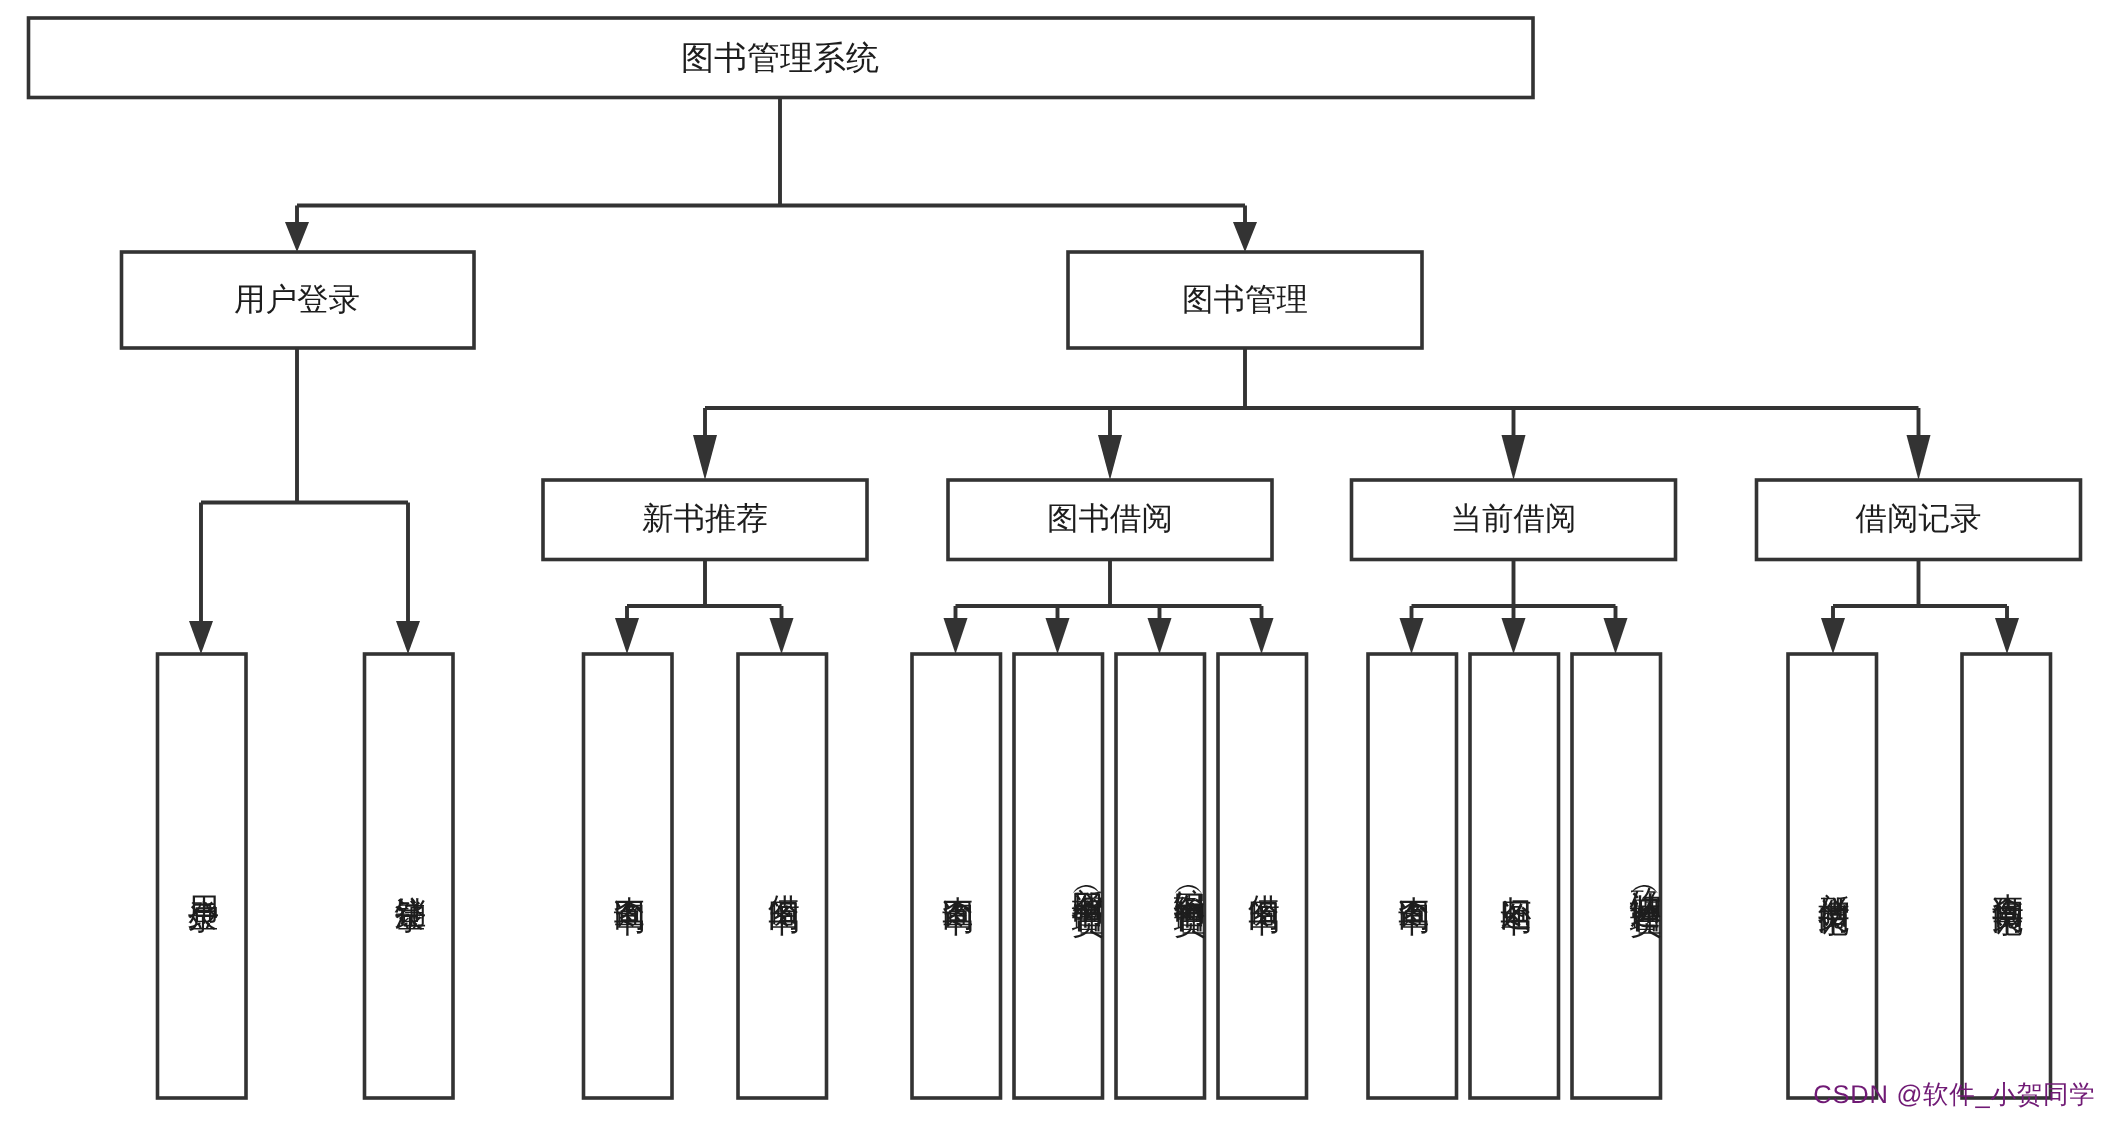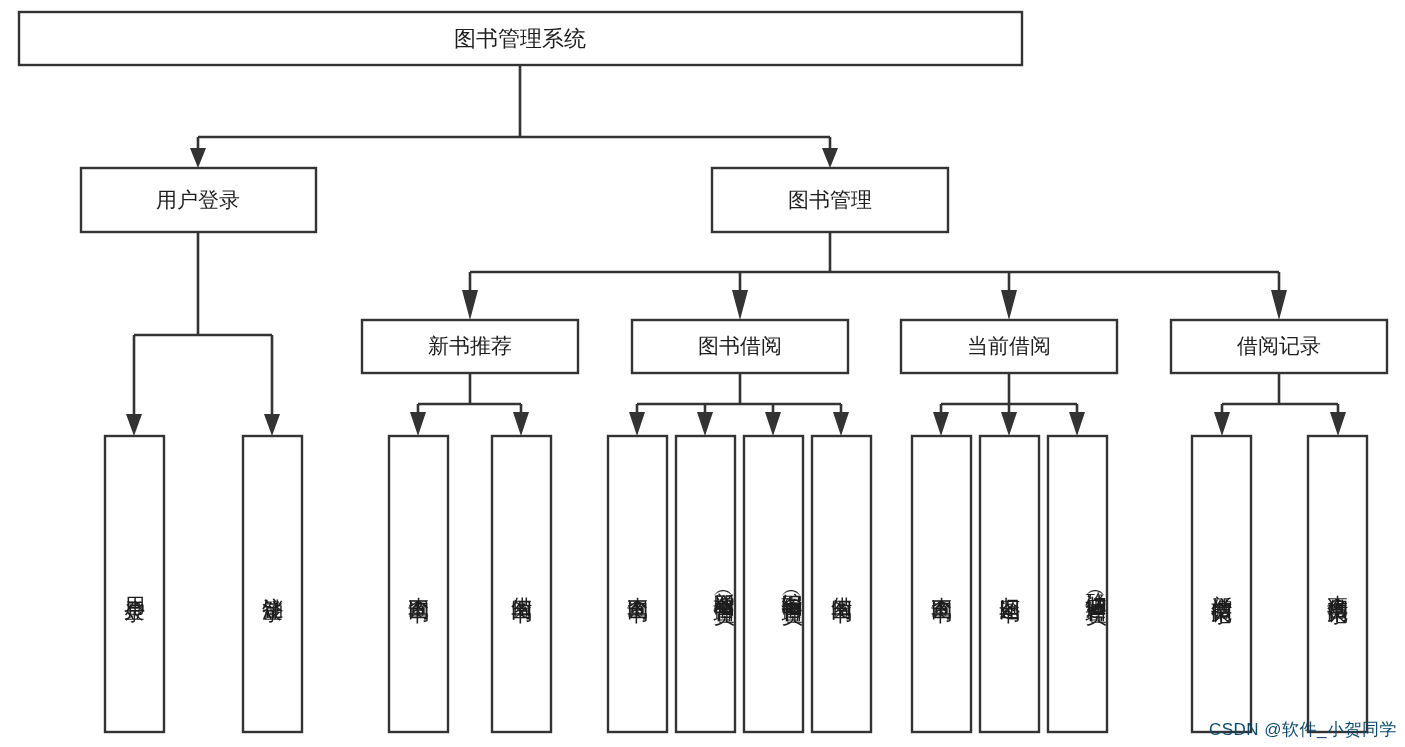--- a/index.html
+++ b/index.html
@@ -68,21 +68,21 @@
     align-items: center;
     justify-content: center;
     pointer-events: none;
   }
   #watermark {
     position: absolute;
     right: 8px;
     bottom: 6px;
     font-family: "Liberation Sans", "DejaVu Sans", sans-serif;
     font-size: 17px;
-    color: #0c4a6e;
+    color: #701a75;
     letter-spacing: 0.5px;
     white-space: nowrap;
   }
 </style>
 </head>
 <body>
 
 <div id="diagram-root">
 
   <svg id="tree-svg" viewBox="0 0 1405 747">

